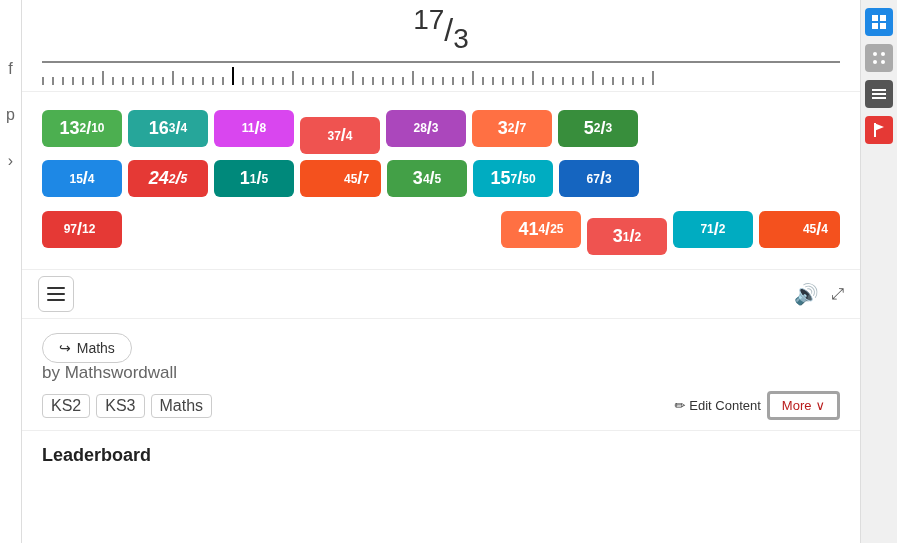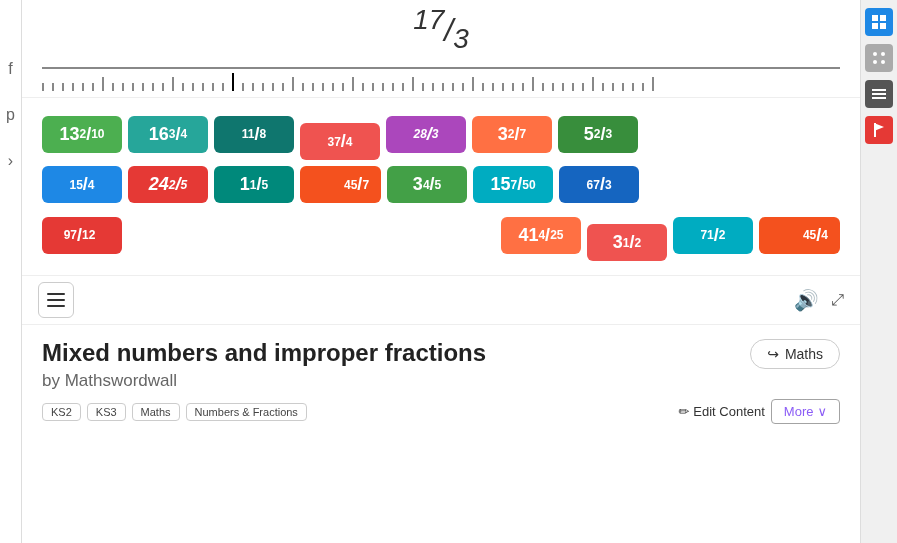--- a/index.html
+++ b/index.html
@@ -24,23 +24,22 @@
       background: #fff;
       padding: 12px 0 0 0;
       text-align: center;
       border-bottom: 1px solid #eee;
     }
 
     .big-fraction {
       font-size: 32px;
       font-weight: 400;
       color: #333;
-      margin-bottom: 14px;
+      margin-bottom: 8px;
       display: inline-block;
-      font-style: italic;
     }
 
     
     .ruler {
       display: flex;
       align-items: center;
       justify-content: center;
       padding: 4px 20px 0 20px;
       margin-bottom: 6px;
     }
@@ -90,23 +89,23 @@
       cursor: pointer;
       white-space: nowrap;
     }
 
     .card sup { font-size: 12px; font-weight: 700; vertical-align: super; }
     .card sub { font-size: 12px; font-weight: 700; vertical-align: sub; }
 
     
     .green    { background: #4caf50; }
     .teal     { background: #26a69a; }
-    .blue-mid { background: #0f766e; }
+    .blue-mid { background: #d946ef; }
     .red      { background: #ef5350; margin-top: 15px; }
-    .purple   { background: #ab47bc; font-style: italic; }
+    .purple   { background: #ab47bc; }
     .orange   { background: #ff7043; }
     .dark-green { background: #388e3c; }
     .blue     { background: #1e88e5; }
     .red-dark { background: #e53935; font-style: italic; }
     .teal-dark{ background: #00897b; }
     .orange-dark{ background: #f4511e; padding-left: 44px; }
     .cyan     { background: #00acc1; }
     .red2     { background: #e53935; padding-left: 7px; }
     .green2   { background: #43a047; }
     .blue2    { background: #1565c0; }
@@ -196,49 +195,49 @@
     .tags-row {
       display: flex;
       align-items: center;
       gap: 6px;
     }
 
     .tag {
       border: 1px solid #ccc;
       border-radius: 4px;
       padding: 2px 8px;
-      font-size: 11px;
+      font-size: 16px;
       color: #444;
       background: #fff;
       cursor: pointer;
     }
 
     .edit-btn {
       margin-left: auto;
       font-size: 13px;
       color: #333;
       background: none;
       border: none;
       cursor: pointer;
       display: flex;
       align-items: center;
       gap: 4px;
     }
 
     .more-btn {
-      border: 1px solid #a3a3a3;
+      border: 3px solid #a3a3a3;
       border-radius: 4px;
       padding: 4px 12px;
       background: #fff;
       font-size: 13px;
       cursor: pointer;
       display: flex;
       align-items: center;
       gap: 4px;
-      color: #8b5cf6;
+      color: #b91c1c;
     }
 
     
     .leaderboard-section {
       padding: 14px 20px 10px 20px;
       border-top: 1px solid #eee;
     }
     .leaderboard-title {
       font-size: 18px;
       font-weight: 600;
@@ -466,43 +465,44 @@
       <span></span>
     </div>
     <div class="right-controls">
       <span class="speaker-icon">🔊</span>
       <span class="expand-icon" style="font-size:16px;">⤢</span>
     </div>
   </div>
 
   <div class="info-section">
     <div style="display:flex; justify-content:space-between; align-items:flex-start;">
-      <h2 class="info-title">Mixed numbers and improper fractions</h2>
       <button class="share-btn">
         <span style="font-size:14px;">↪</span>
         <span>Maths</span>
       </button>
     </div>
     <p class="by-line">by Mathswordwall</p>
     <div class="tags-row">
       <span class="tag">KS2</span>
       <span class="tag">KS3</span>
       <span class="tag">Maths</span>
-      <span class="tag">Numbers &amp; Fractions</span>
       <button class="edit-btn">
         <span>✏</span>
         <span>Edit Content</span>
       </button>
       <button class="more-btn">
         <span>More</span>
         <span>∨</span>
       </button>
     </div>
   </div>
 
+  <div class="leaderboard-section">
+    <h3 class="leaderboard-title">Leaderboard</h3>
+  </div>
 
 </div>
 
 <div class="side-panel">
   <div class="side-btn blue-accent">
     <svg width="14" height="14" viewBox="0 0 14 14" fill="white">
       <rect x="0" y="0" width="6" height="6"></rect>
       <rect x="8" y="0" width="6" height="6"></rect>
       <rect x="0" y="8" width="6" height="6"></rect>
       <rect x="8" y="8" width="6" height="6"></rect>

